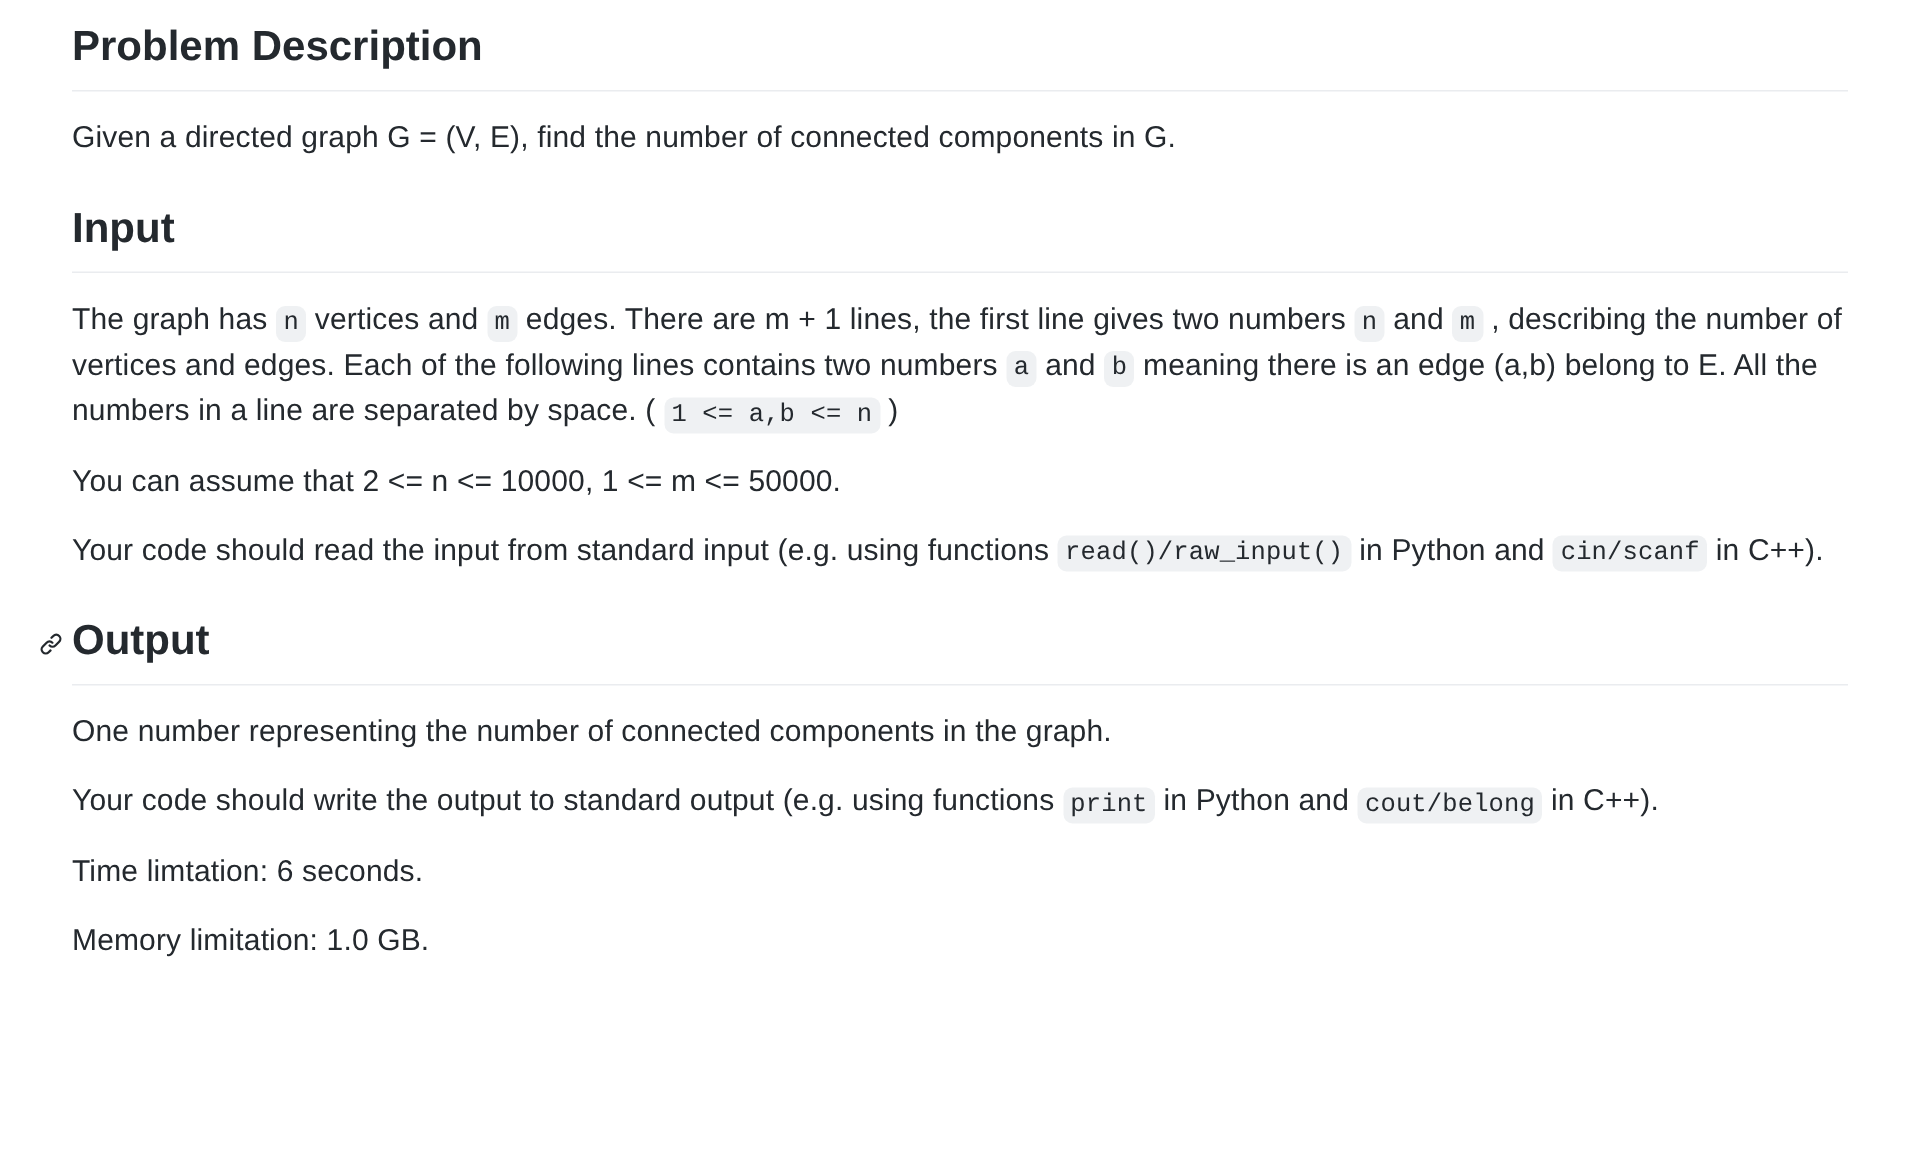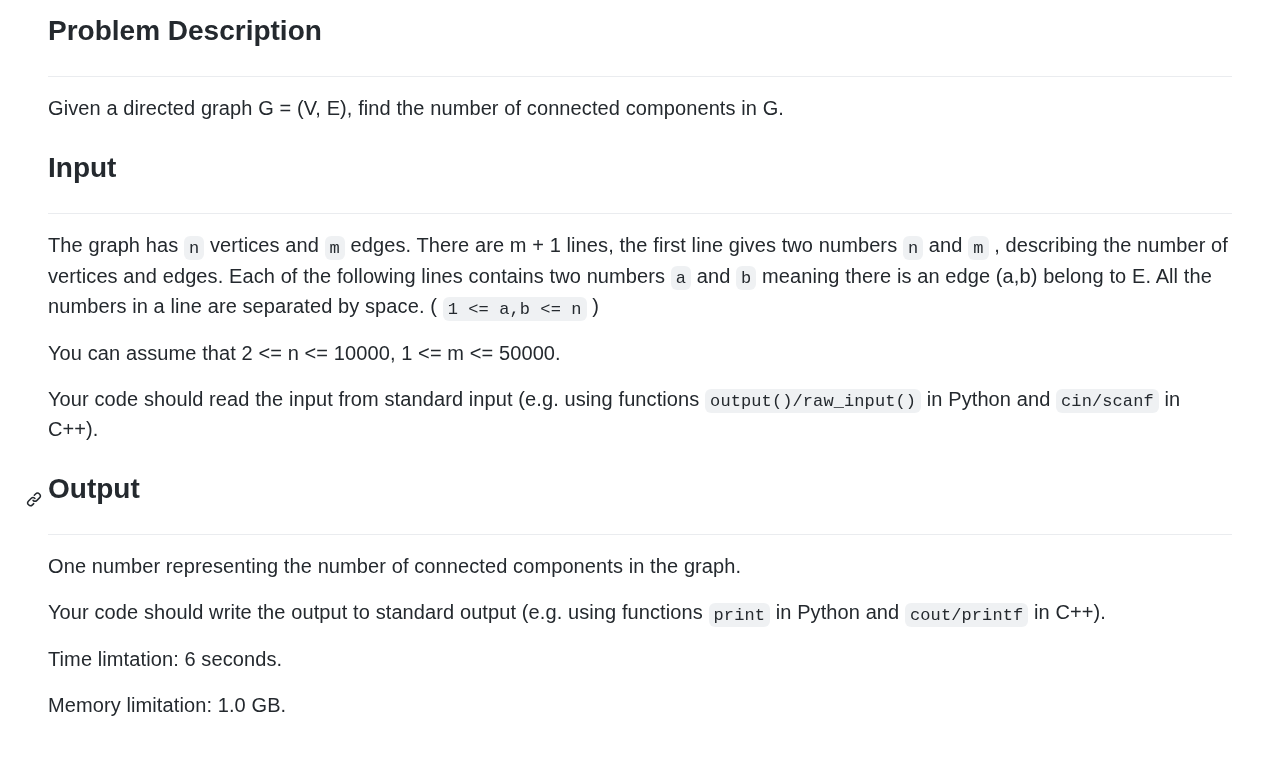--- a/index.html
+++ b/index.html
@@ -11,21 +11,21 @@
     font-size: 16px;
     line-height: 1.5;
   }
   .content {
     max-width: 1184px;
     margin: 0 auto;
   }
   h2 {
     font-size: 28px;
     font-weight: 600;
-    padding-bottom: 24px;
+    padding-bottom: 8px;
     border-bottom: 1px solid #eaecef;
     margin-top: 24px;
     margin-bottom: 16px;
     position: relative;
   }
   h2.first {
     margin-top: 10px;
   }
   .anchor {
     position: absolute;
@@ -63,32 +63,32 @@
 
   <h2 class="first">Problem Description</h2>
   <p>Given a directed graph G = (V, E), find the number of connected components in G.</p>
 
   <h2>Input</h2>
   <p>
     <span>The graph has </span><code>n</code><span> vertices and </span><code>m</code><span> edges. There are m + 1 lines, the first line gives two numbers </span><code>n</code><span> and </span><code>m</code><span> , describing the number of vertices and edges. Each of the following lines contains two numbers </span><code>a</code><span> and </span><code>b</code><span> meaning there is an edge (a,b) belong to E. All the numbers in a line are separated by space. ( </span><code>1 &lt;= a,b &lt;= n</code><span> )</span>
   </p>
   <p>You can assume that 2 &lt;= n &lt;= 10000, 1 &lt;= m &lt;= 50000.</p>
   <p>
-    <span>Your code should read the input from standard input (e.g. using functions </span><code>output()/raw_input()</code><span> in Python and </span><code>cin/scanf</code><span> in C++).</span>
+    <span>Your code should read the input from standard input (e.g. using functions </span><code>read()/raw_input()</code><span> in Python and </span><code>cin/scanf</code><span> in C++).</span>
   </p>
 
   <h2 class="with-anchor">
     <span class="anchor">
       <svg viewBox="0 0 16 16" width="16" height="16" fill="currentColor">
         <path d="M7.775 3.275a.75.75 0 001.06 1.06l1.25-1.25a2 2 0 112.83 2.83l-2.5 2.5a2 2 0 01-2.83 0 .75.75 0 00-1.06 1.06 3.5 3.5 0 004.95 0l2.5-2.5a3.5 3.5 0 00-4.95-4.95l-1.25 1.25zm-4.69 9.64a2 2 0 010-2.83l2.5-2.5a2 2 0 012.83 0 .75.75 0 001.06-1.06 3.5 3.5 0 00-4.95 0l-2.5 2.5a3.5 3.5 0 004.95 4.95l1.25-1.25a.75.75 0 00-1.06-1.06l-1.25 1.25a2 2 0 01-2.83 0z"></path>
       </svg>
     </span>
     <span>Output</span>
   </h2>
   <p>One number representing the number of connected components in the graph.</p>
   <p>
-    <span>Your code should write the output to standard output (e.g. using functions </span><code>print</code><span> in Python and </span><code>cout/printf</code><span> in C++).</span>
+    <span>Your code should write the output to standard output (e.g. using functions </span><code>print</code><span> in Python and </span><code>cout/belong</code><span> in C++).</span>
   </p>
 
   <p>Time limtation: 6 seconds.</p>
   <p>Memory limitation: 1.0 GB.</p>
 
 </div>
 
 </body></html>

